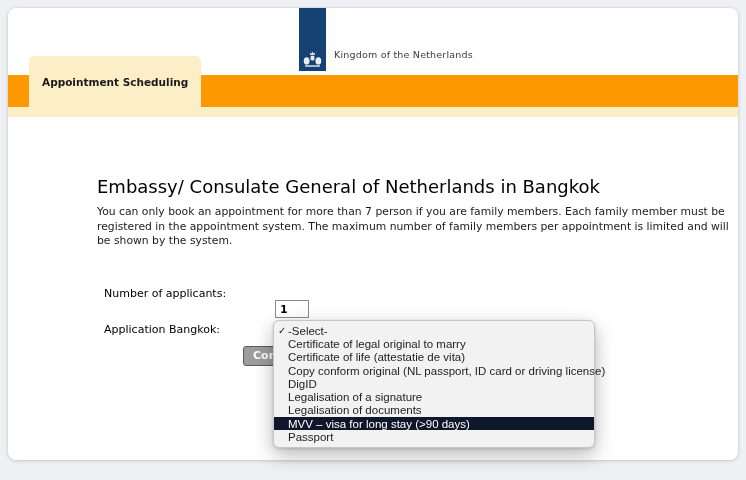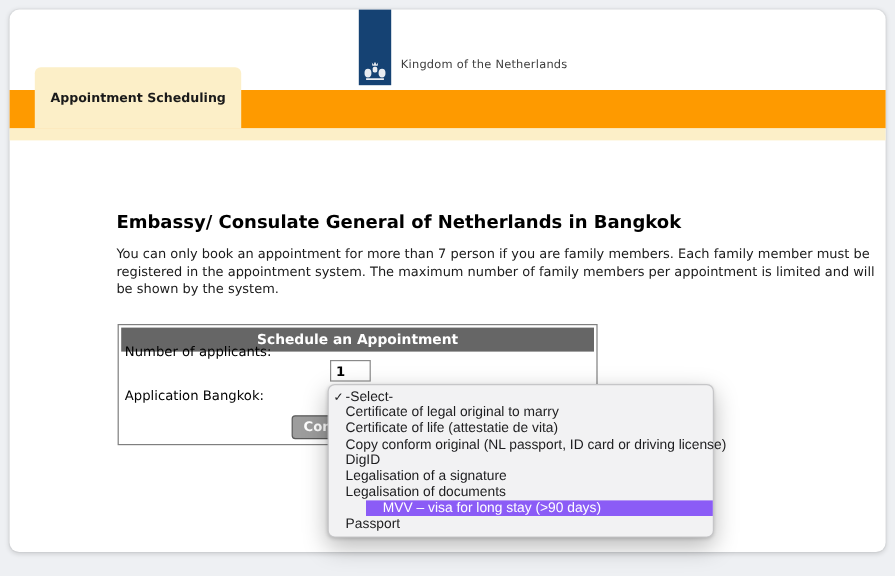--- a/index.html
+++ b/index.html
@@ -43,21 +43,21 @@
     font-size: 10.5px; font-weight: bold; color: #1a1a1a;
     line-height: 20px; white-space: nowrap;
   }
   .cream-strip {
     position: absolute; left: 0; top: 99px; width: 730px; height: 10px;
     background: #fcefc8;
   }
   
   .page-title {
     position: absolute; left: 89px; top: 168px;
-    font-size: 15px; font-weight: bold; color: #000;
+    font-size: 18px; font-weight: normal; color: #000;
     white-space: nowrap;
   }
   .intro {
     position: absolute; left: 89px; top: 197px;
     font-size: 10.8px; color: #1a1a1a; line-height: 14.5px;
   }
   .intro div { white-space: nowrap; }
   
   .form-box {
     position: absolute; left: 90px; top: 262px;
@@ -110,23 +110,22 @@
     position: relative;
     height: 13.3px;
     display: flex; align-items: center;
     padding-left: 14px;
     font-family: "Liberation Sans", sans-serif;
     font-size: 11.5px; color: #1d1d1f;
     white-space: nowrap;
     cursor: default;
   }
   .dropdown-item.highlighted {
-    background: #8b5cf6;
+    background: #0f172a;
     color: #ffffff;
-    margin-left: 31px;
   }
   .dropdown-item .check {
     position: absolute; left: 4px; top: 0;
     height: 13.3px; display: flex; align-items: center;
     font-size: 10px;
   }
 </style>
 </head>
 <body>
 
@@ -150,23 +149,20 @@
   </div>
   <div class="cream-strip"></div>
 
   <div class="page-title">Embassy/ Consulate General of Netherlands in Bangkok</div>
   <div class="intro">
     <div>You can only book an appointment for more than 7 person if you are family members. Each family member must be</div>
     <div>registered in the appointment system. The maximum number of family members per appointment is limited and will</div>
     <div>be shown by the system.</div>
   </div>
 
-  <div class="form-box">
-    <div class="form-title">Schedule an Appointment</div>
-  </div>
   <div class="field-label-1">Number of applicants:</div>
   <input class="applicants-input" type="text" value="1" style="">
   <div class="field-label-2">Application Bangkok:</div>
   <button class="continue-button">Continue</button>
 
   <div class="dropdown">
       <div class="dropdown-item">
         <span class="check">✓</span>
         <span>-Select-</span>
       </div>

